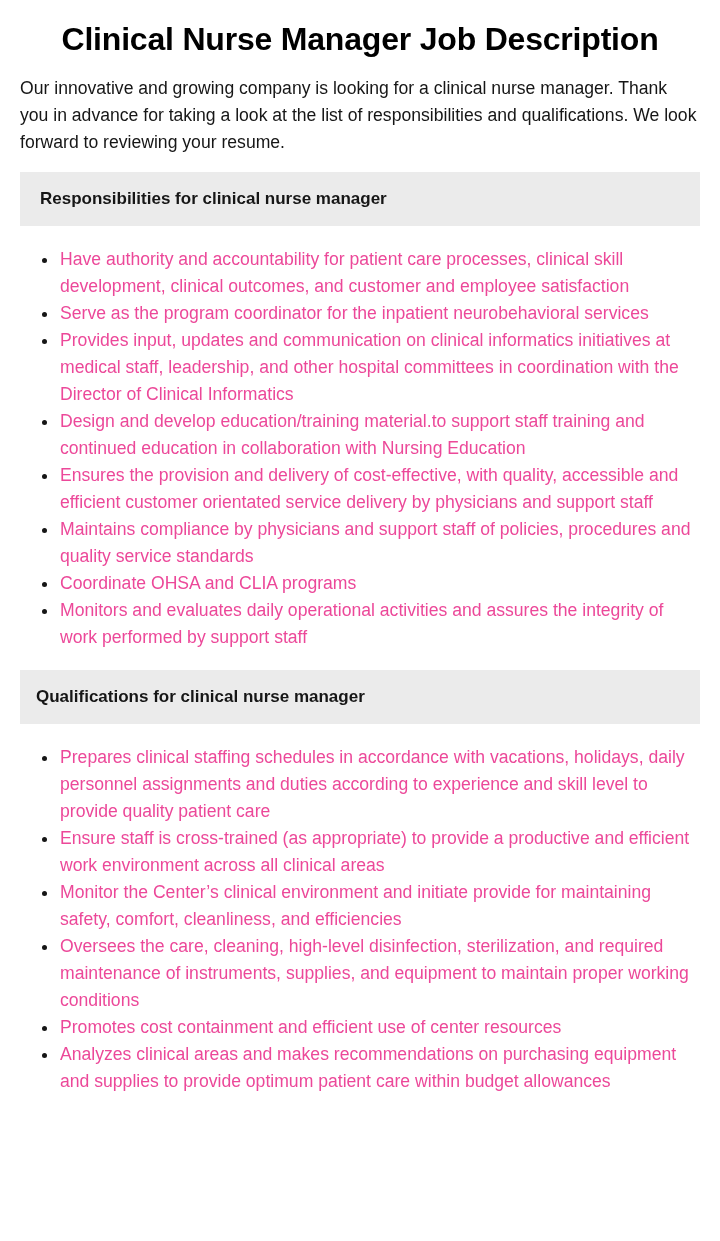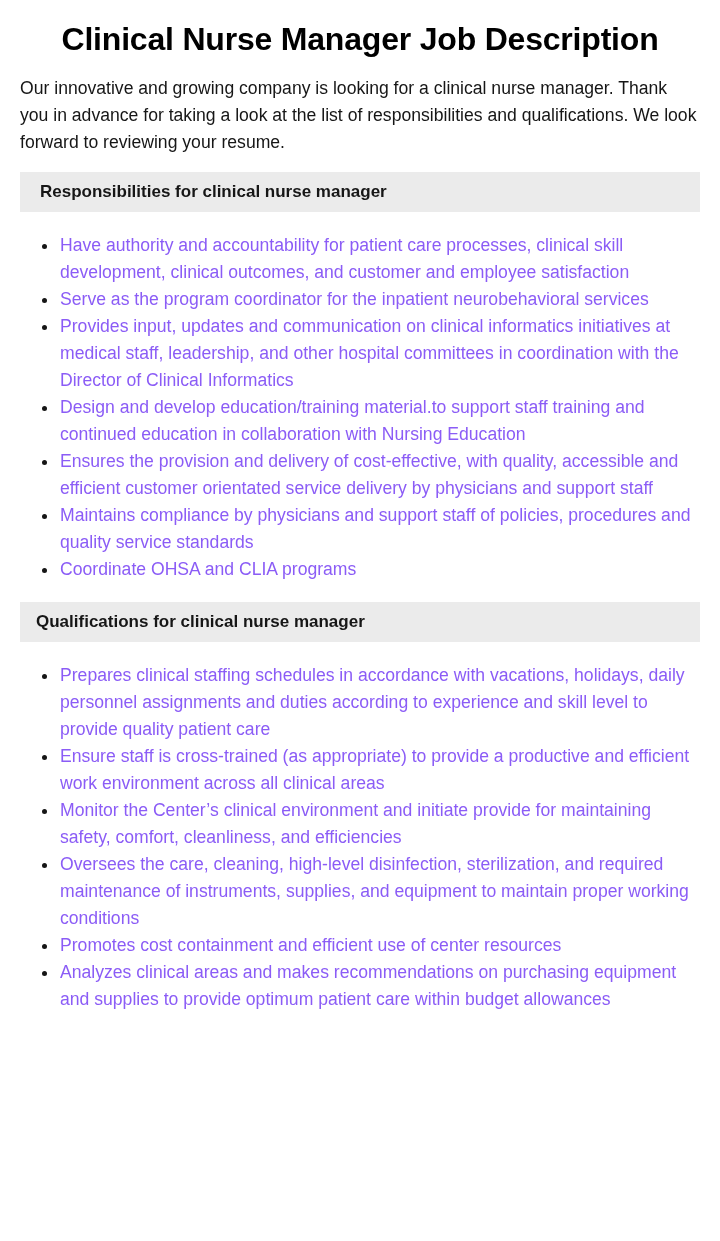--- a/index.html
+++ b/index.html
@@ -31,39 +31,39 @@
     }
     p.intro {
       margin: 15px 0 0 0;
       font-size: 17.6px;
       line-height: 27px;
       color: #161616;
     }
     .section-header {
       margin-top: 16px;
       background: #ebebeb;
-      height: 40px;
+      height: 54px;
       padding: 0 20px;
       box-sizing: border-box;
       display: flex;
       align-items: center;
       font-size: 17px;
       font-weight: bold;
       color: #161616;
     }
     ul.bullets {
       margin: 20px 0 0 0;
       padding: 0 0 0 40px;
       list-style: none;
     }
     ul.bullets li {
       position: relative;
       font-size: 17.6px;
       line-height: 27px;
-      color: #8b5cf6;
+      color: #ec4899;
     }
     ul.bullets li::before {
       content: "";
       position: absolute;
       left: -18px;
       top: 12px;
       width: 5px;
       height: 5px;
       border-radius: 50%;
       background: #161616;
@@ -79,20 +79,21 @@
 
   <div class="section-header">Responsibilities for clinical nurse manager</div>
   <ul class="bullets">
     <li>Have authority and accountability for patient care processes, clinical skill development, clinical outcomes, and customer and employee satisfaction</li>
     <li>Serve as the program coordinator for the inpatient neurobehavioral services</li>
     <li>Provides input, updates and communication on clinical informatics initiatives at medical staff, leadership, and other hospital committees in coordination with the Director of Clinical Informatics</li>
     <li>Design and develop education/training material.to support staff training and continued education in collaboration with Nursing Education</li>
     <li>Ensures the provision and delivery of cost-effective, with quality, accessible and efficient customer orientated service delivery by physicians and support staff</li>
     <li>Maintains compliance by physicians and support staff of policies, procedures and quality service standards</li>
     <li>Coordinate OHSA and CLIA programs</li>
+    <li>Monitors and evaluates daily operational activities and assures the integrity of work performed by support staff</li>
   </ul>
 
   <div class="section-header section-qual">Qualifications for clinical nurse manager</div>
   <ul class="bullets">
     <li>Prepares clinical staffing schedules in accordance with vacations, holidays, daily personnel assignments and duties according to experience and skill level to provide quality patient care</li>
     <li>Ensure staff is cross-trained (as appropriate) to provide a productive and efficient work environment across all clinical areas</li>
     <li>Monitor the Center’s clinical environment and initiate provide for maintaining safety, comfort, cleanliness, and efficiencies</li>
     <li>Oversees the care, cleaning, high-level disinfection, sterilization, and required maintenance of instruments, supplies, and equipment to maintain proper working conditions</li>
     <li>Promotes cost containment and efficient use of center resources</li>
     <li>Analyzes clinical areas and makes recommendations on purchasing equipment and supplies to provide optimum patient care within budget allowances</li>

